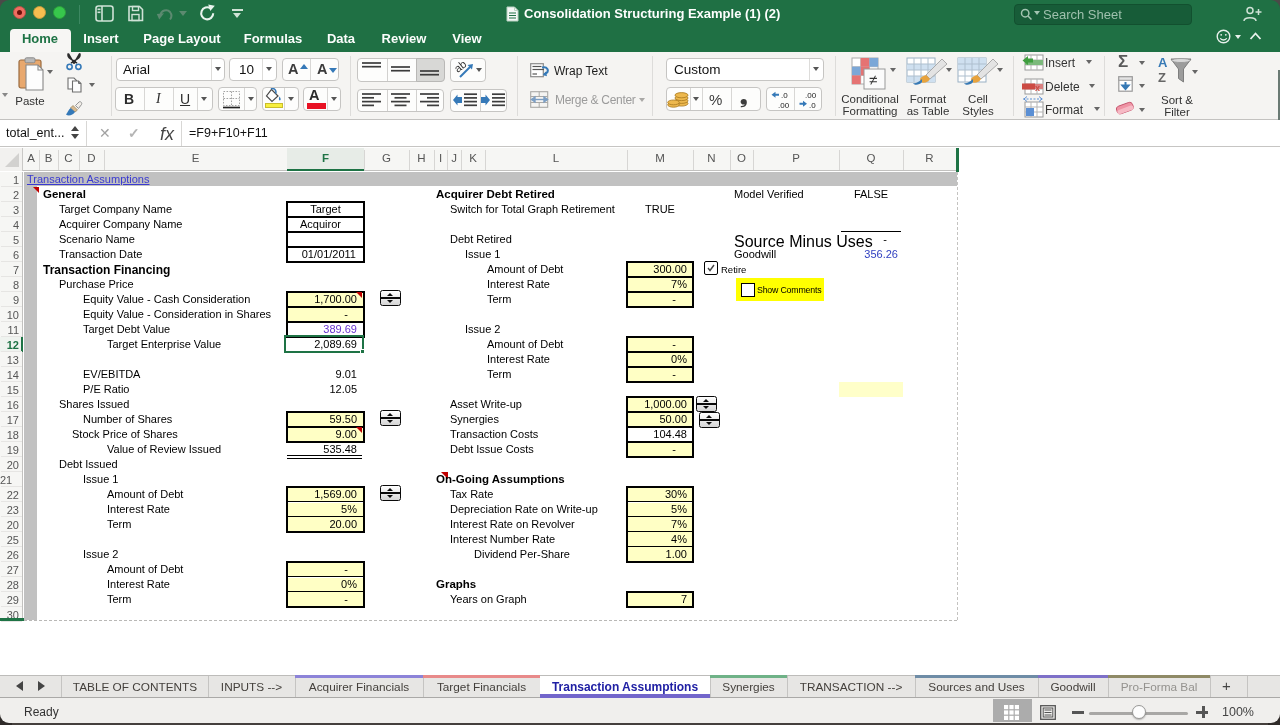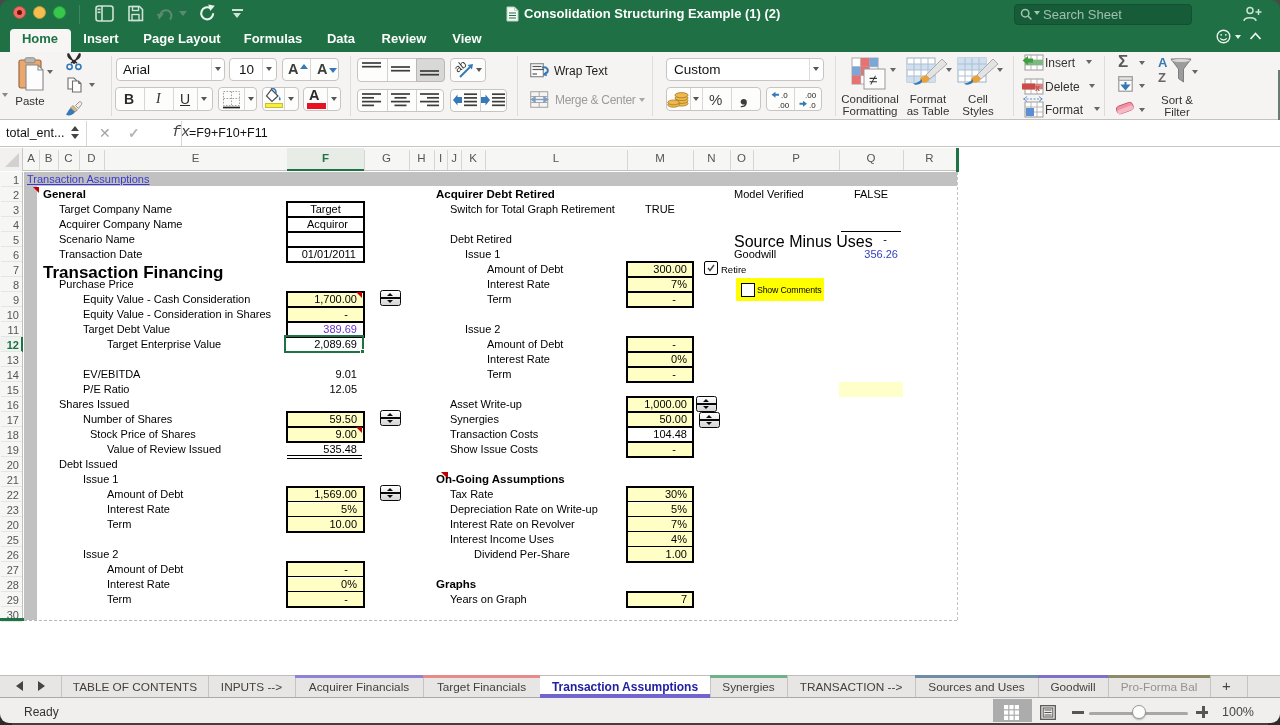--- a/index.html
+++ b/index.html
@@ -407,21 +407,21 @@
 <div class="tt" style="left:1192px;top:70px;width:0;height:0;border-left:3.5px solid transparent;border-right:3.5px solid transparent;border-top:4.5px solid #666;"></div>
 <div class="tt" style="left:1177px;top:94px;transform:translateX(-50%);font-size:11.5px;color:#333;">Sort &amp;</div>
 <div class="tt" style="left:1177px;top:106px;transform:translateX(-50%);font-size:11.5px;color:#333;">Filter</div>
 <div class="ab" style="left:0;top:120px;width:1280px;height:27px;background:#ffffff;border-bottom:1px solid #c6c5c3;"></div>
 <div class="tt" style="left:6px;top:126px;font-size:12.5px;color:#111;">total_ent...</div>
 <div class="tt" style="left:71px;top:126px;width:0;height:0;border-left:4px solid transparent;border-right:4px solid transparent;border-bottom:5px solid #444;"></div>
 <div class="tt" style="left:71px;top:134px;width:0;height:0;border-left:4px solid transparent;border-right:4px solid transparent;border-top:5px solid #444;"></div>
 <div class="ab" style="left:86px;top:121px;width:1px;height:25px;background:#d8d7d5;"></div>
 <div class="tt" style="left:99px;top:125px;font-size:14px;color:#a2a2a2;">✕</div>
 <div class="tt" style="left:128px;top:125px;font-size:14px;font-weight:bold;color:#b5b5b5;">✓</div>
-<div class="tt" style="left:172px;top:124px;font-size:15px;font-style:italic;font-family:Liberation Mono, monospace;color:#444;"><i>fx</i></div>
+<div class="tt" style="left:160px;top:124px;font-size:18px;font-style:italic;font-family:Liberation Sans, sans-serif;color:#444;"><i>fx</i></div>
 <div class="ab" style="left:181px;top:121px;width:1px;height:25px;background:#d8d7d5;"></div>
 <div class="tt" style="left:189px;top:126px;font-size:12.5px;color:#111;">=F9+F10+F11</div>
 <div class="ab" style="left:0;top:148px;width:1280px;height:24px;background:#ffffff;"></div>
 <div class="ab" style="left:0;top:148px;width:956px;height:23px;background:#f6f6f4;border-bottom:1px solid #c2c1bf;"></div>
 <div class="ab" style="left:0;top:148px;width:23px;height:23px;background:#f2f1ef;border-right:1px solid #c9c8c6;"></div>
 <div class="ab" style="left:5px;top:153px;width:0;height:0;border-left:14px solid transparent;border-bottom:14px solid #d2d1cf;"></div>
 <div class="tt" style="left:31.0px;top:152px;transform:translateX(-50%);font-size:11.5px;color:#555;">A</div>
 <div class="ab" style="left:39px;top:150px;width:1px;height:20px;background:#d7d6d4;"></div>
 <div class="tt" style="left:48.5px;top:152px;transform:translateX(-50%);font-size:11.5px;color:#555;">B</div>
 <div class="ab" style="left:58px;top:150px;width:1px;height:20px;background:#d7d6d4;"></div>
@@ -494,21 +494,21 @@
 <div class="tt" style="left:0;top:399px;width:19px;text-align:right;font-size:11px;color:#555;">16</div>
 <div class="ab" style="left:1px;top:411px;width:21px;height:1px;background:#e6e5e3;"></div>
 <div class="tt" style="left:0;top:414px;width:19px;text-align:right;font-size:11px;color:#555;">17</div>
 <div class="ab" style="left:1px;top:426px;width:21px;height:1px;background:#e6e5e3;"></div>
 <div class="tt" style="left:0;top:429px;width:19px;text-align:right;font-size:11px;color:#555;">18</div>
 <div class="ab" style="left:1px;top:441px;width:21px;height:1px;background:#e6e5e3;"></div>
 <div class="tt" style="left:0;top:444px;width:19px;text-align:right;font-size:11px;color:#555;">19</div>
 <div class="ab" style="left:1px;top:456px;width:21px;height:1px;background:#e6e5e3;"></div>
 <div class="tt" style="left:0;top:459px;width:19px;text-align:right;font-size:11px;color:#555;">20</div>
 <div class="ab" style="left:1px;top:471px;width:21px;height:1px;background:#e6e5e3;"></div>
-<div class="tt" style="left:0;top:474px;width:19px;text-align:right;font-size:11px;color:#555;">21</div>
+<div class="tt" style="left:0;top:474px;width:19px;text-align:left;font-size:11px;color:#555;">21</div>
 <div class="ab" style="left:1px;top:486px;width:21px;height:1px;background:#e6e5e3;"></div>
 <div class="tt" style="left:0;top:489px;width:19px;text-align:right;font-size:11px;color:#555;">22</div>
 <div class="ab" style="left:1px;top:501px;width:21px;height:1px;background:#e6e5e3;"></div>
 <div class="tt" style="left:0;top:504px;width:19px;text-align:right;font-size:11px;color:#555;">23</div>
 <div class="ab" style="left:1px;top:516px;width:21px;height:1px;background:#e6e5e3;"></div>
 <div class="tt" style="left:0;top:519px;width:19px;text-align:right;font-size:11px;color:#555;">20</div>
 <div class="ab" style="left:1px;top:531px;width:21px;height:1px;background:#e6e5e3;"></div>
 <div class="tt" style="left:0;top:534px;width:19px;text-align:right;font-size:11px;color:#555;">25</div>
 <div class="ab" style="left:1px;top:546px;width:21px;height:1px;background:#e6e5e3;"></div>
 <div class="tt" style="left:0;top:549px;width:19px;text-align:right;font-size:11px;color:#555;">26</div>
@@ -607,79 +607,79 @@
 <div class="ab" style="left:33px;top:187px;width:0;height:0;border-top:6px solid #c00000;border-left:6px solid transparent;"></div>
 <div class="ab" style="left:356px;top:292px;width:0;height:0;border-top:6px solid #c00000;border-left:6px solid transparent;"></div>
 <div class="ab" style="left:356px;top:427px;width:0;height:0;border-top:6px solid #c00000;border-left:6px solid transparent;"></div>
 <div class="ab" style="left:441px;top:472px;width:0;height:0;border-top:7px solid #c00000;border-left:7px solid transparent;"></div>
 <div class="tt" style="left:27px;top:173px;font-size:11px;color:#3a3ad0;text-decoration:underline;">Transaction Assumptions</div>
 <div class="tt" style="left:43px;top:188px;font-size:11.5px;font-weight:bold;color:#000;">General</div>
 <div class="tt" style="left:59px;top:203px;font-size:11px;color:#000;">Target Company Name</div>
 <div class="tt" style="left:59px;top:218px;font-size:11px;color:#000;">Acquirer Company Name</div>
 <div class="tt" style="left:59px;top:233px;font-size:11px;color:#000;">Scenario Name</div>
 <div class="tt" style="left:59px;top:248px;font-size:11px;color:#000;">Transaction Date</div>
-<div class="tt" style="left:43px;top:263px;font-size:17px;font-weight:bold;color:#000;">Transaction Financing</div>
+<div class="tt" style="left:43px;top:263px;font-size:12px;font-weight:bold;color:#000;">Transaction Financing</div>
 <div class="tt" style="left:59px;top:278px;font-size:11px;color:#000;">Purchase Price</div>
 <div class="tt" style="left:83px;top:293px;font-size:11px;color:#000;">Equity Value - Cash Consideration</div>
 <div class="tt" style="left:83px;top:308px;font-size:11px;color:#000;">Equity Value - Consideration in Shares</div>
 <div class="tt" style="left:83px;top:323px;font-size:11px;color:#000;">Target Debt Value</div>
 <div class="tt" style="left:107px;top:338px;font-size:11px;color:#000;">Target Enterprise Value</div>
 <div class="tt" style="left:83px;top:368px;font-size:11px;color:#000;">EV/EBITDA</div>
 <div class="tt" style="left:83px;top:383px;font-size:11px;color:#000;">P/E Ratio</div>
 <div class="tt" style="left:59px;top:398px;font-size:11px;color:#000;">Shares Issued</div>
 <div class="tt" style="left:83px;top:413px;font-size:11px;color:#000;">Number of Shares</div>
-<div class="tt" style="left:90px;top:428px;font-size:11px;color:#000;">Stock Price of Shares</div>
+<div class="tt" style="left:72px;top:428px;font-size:11px;color:#000;">Stock Price of Shares</div>
 <div class="tt" style="left:107px;top:443px;font-size:11px;color:#000;">Value of Review Issued</div>
 <div class="tt" style="left:59px;top:458px;font-size:11px;color:#000;">Debt Issued</div>
 <div class="tt" style="left:83px;top:473px;font-size:11px;color:#000;">Issue 1</div>
 <div class="tt" style="left:107px;top:488px;font-size:11px;color:#000;">Amount of Debt</div>
 <div class="tt" style="left:107px;top:503px;font-size:11px;color:#000;">Interest Rate</div>
 <div class="tt" style="left:107px;top:518px;font-size:11px;color:#000;">Term</div>
 <div class="tt" style="left:83px;top:548px;font-size:11px;color:#000;">Issue 2</div>
 <div class="tt" style="left:107px;top:563px;font-size:11px;color:#000;">Amount of Debt</div>
 <div class="tt" style="left:107px;top:578px;font-size:11px;color:#000;">Interest Rate</div>
 <div class="tt" style="left:107px;top:593px;font-size:11px;color:#000;">Term</div>
 <div class="tt" style="left:287px;top:203px;width:77px;text-align:center;font-size:11px;color:#000;">Target</div>
-<div class="tt" style="left:289px;top:218px;width:77px;text-align:center;font-size:11px;color:#000;">Acquiror</div>
+<div class="tt" style="left:300px;top:218px;width:77px;text-align:left;font-size:11px;color:#000;">Acquiror</div>
 <div class="tt" style="left:287px;top:248px;width:69px;text-align:right;font-size:11px;color:#000;">01/01/2011</div>
 <div class="tt" style="left:287px;top:293px;width:70px;text-align:right;font-size:11px;color:#000;">1,700.00</div>
 <div class="tt" style="left:287px;top:308px;width:61px;text-align:right;font-size:11px;color:#000;">-</div>
 <div class="tt" style="left:287px;top:323px;width:70px;text-align:right;font-size:11px;color:#6633cc;">389.69</div>
 <div class="tt" style="left:287px;top:338px;width:70px;text-align:right;font-size:11px;color:#000;">2,089.69</div>
 <div class="tt" style="left:287px;top:368px;width:70px;text-align:right;font-size:11px;color:#000;">9.01</div>
 <div class="tt" style="left:287px;top:383px;width:70px;text-align:right;font-size:11px;color:#000;">12.05</div>
 <div class="tt" style="left:287px;top:413px;width:70px;text-align:right;font-size:11px;color:#000;">59.50</div>
 <div class="tt" style="left:287px;top:428px;width:70px;text-align:right;font-size:11px;color:#000;">9.00</div>
 <div class="tt" style="left:287px;top:443px;width:70px;text-align:right;font-size:11px;color:#000;">535.48</div>
 <div class="tt" style="left:287px;top:488px;width:70px;text-align:right;font-size:11px;color:#000;">1,569.00</div>
 <div class="tt" style="left:287px;top:503px;width:70px;text-align:right;font-size:11px;color:#000;">5%</div>
-<div class="tt" style="left:287px;top:518px;width:70px;text-align:right;font-size:11px;color:#000;">10.00</div>
+<div class="tt" style="left:287px;top:518px;width:70px;text-align:right;font-size:11px;color:#000;">20.00</div>
 <div class="tt" style="left:287px;top:563px;width:61px;text-align:right;font-size:11px;color:#000;">-</div>
 <div class="tt" style="left:287px;top:578px;width:70px;text-align:right;font-size:11px;color:#000;">0%</div>
 <div class="tt" style="left:287px;top:593px;width:61px;text-align:right;font-size:11px;color:#000;">-</div>
 <div class="tt" style="left:436px;top:188px;font-size:11.5px;font-weight:bold;color:#000;">Acquirer Debt Retired</div>
 <div class="tt" style="left:450px;top:203px;font-size:11px;color:#000;">Switch for Total Graph Retirement</div>
 <div class="tt" style="left:450px;top:233px;font-size:11px;color:#000;">Debt Retired</div>
 <div class="tt" style="left:465px;top:248px;font-size:11px;color:#000;">Issue 1</div>
 <div class="tt" style="left:487px;top:263px;font-size:11px;color:#000;">Amount of Debt</div>
 <div class="tt" style="left:487px;top:278px;font-size:11px;color:#000;">Interest Rate</div>
 <div class="tt" style="left:487px;top:293px;font-size:11px;color:#000;">Term</div>
 <div class="tt" style="left:465px;top:323px;font-size:11px;color:#000;">Issue 2</div>
 <div class="tt" style="left:487px;top:338px;font-size:11px;color:#000;">Amount of Debt</div>
 <div class="tt" style="left:487px;top:353px;font-size:11px;color:#000;">Interest Rate</div>
 <div class="tt" style="left:487px;top:368px;font-size:11px;color:#000;">Term</div>
 <div class="tt" style="left:450px;top:398px;font-size:11px;color:#000;">Asset Write-up</div>
 <div class="tt" style="left:450px;top:413px;font-size:11px;color:#000;">Synergies</div>
 <div class="tt" style="left:450px;top:428px;font-size:11px;color:#000;">Transaction Costs</div>
-<div class="tt" style="left:450px;top:443px;font-size:11px;color:#000;">Show Issue Costs</div>
+<div class="tt" style="left:450px;top:443px;font-size:11px;color:#000;">Debt Issue Costs</div>
 <div class="tt" style="left:436px;top:473px;font-size:11.5px;font-weight:bold;color:#000;">On-Going Assumptions</div>
 <div class="tt" style="left:450px;top:488px;font-size:11px;color:#000;">Tax Rate</div>
 <div class="tt" style="left:450px;top:503px;font-size:11px;color:#000;">Depreciation Rate on Write-up</div>
 <div class="tt" style="left:450px;top:518px;font-size:11px;color:#000;">Interest Rate on Revolver</div>
-<div class="tt" style="left:450px;top:533px;font-size:11px;color:#000;">Interest Income Uses</div>
+<div class="tt" style="left:450px;top:533px;font-size:11px;color:#000;">Interest Number Rate</div>
 <div class="tt" style="left:450px;top:548px;font-size:11px;color:#000;padding-left:24px;">Dividend Per-Share</div>
 <div class="tt" style="left:436px;top:578px;font-size:11.5px;font-weight:bold;color:#000;">Graphs</div>
 <div class="tt" style="left:450px;top:593px;font-size:11px;color:#000;">Years on Graph</div>
 <div class="tt" style="left:734px;top:188px;font-size:11px;color:#000;">Model Verified</div>
 <div class="tt" style="left:734px;top:233px;font-size:16px;color:#000;">Source Minus Uses</div>
 <div class="tt" style="left:734px;top:248px;font-size:11px;color:#000;">Goodwill</div>
 <div class="tt" style="left:627px;top:203px;width:66px;text-align:center;font-size:11px;color:#000;">TRUE</div>
 <div class="tt" style="left:627px;top:263px;width:60px;text-align:right;font-size:11px;color:#000;">300.00</div>
 <div class="tt" style="left:627px;top:278px;width:60px;text-align:right;font-size:11px;color:#000;">7%</div>
 <div class="tt" style="left:627px;top:293px;width:49px;text-align:right;font-size:11px;color:#000;">-</div>

